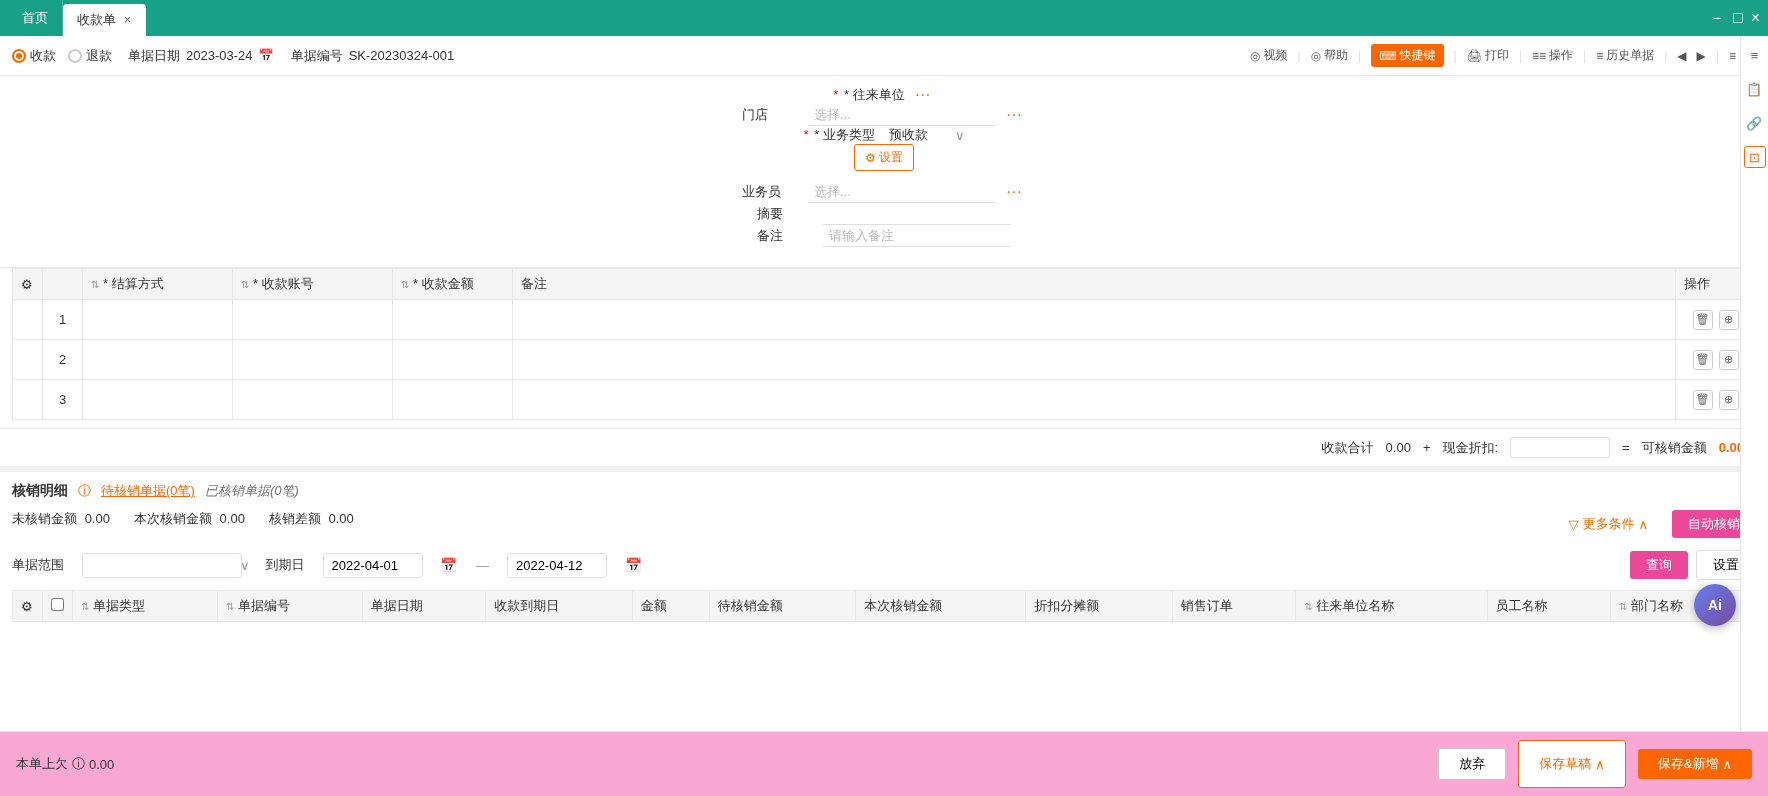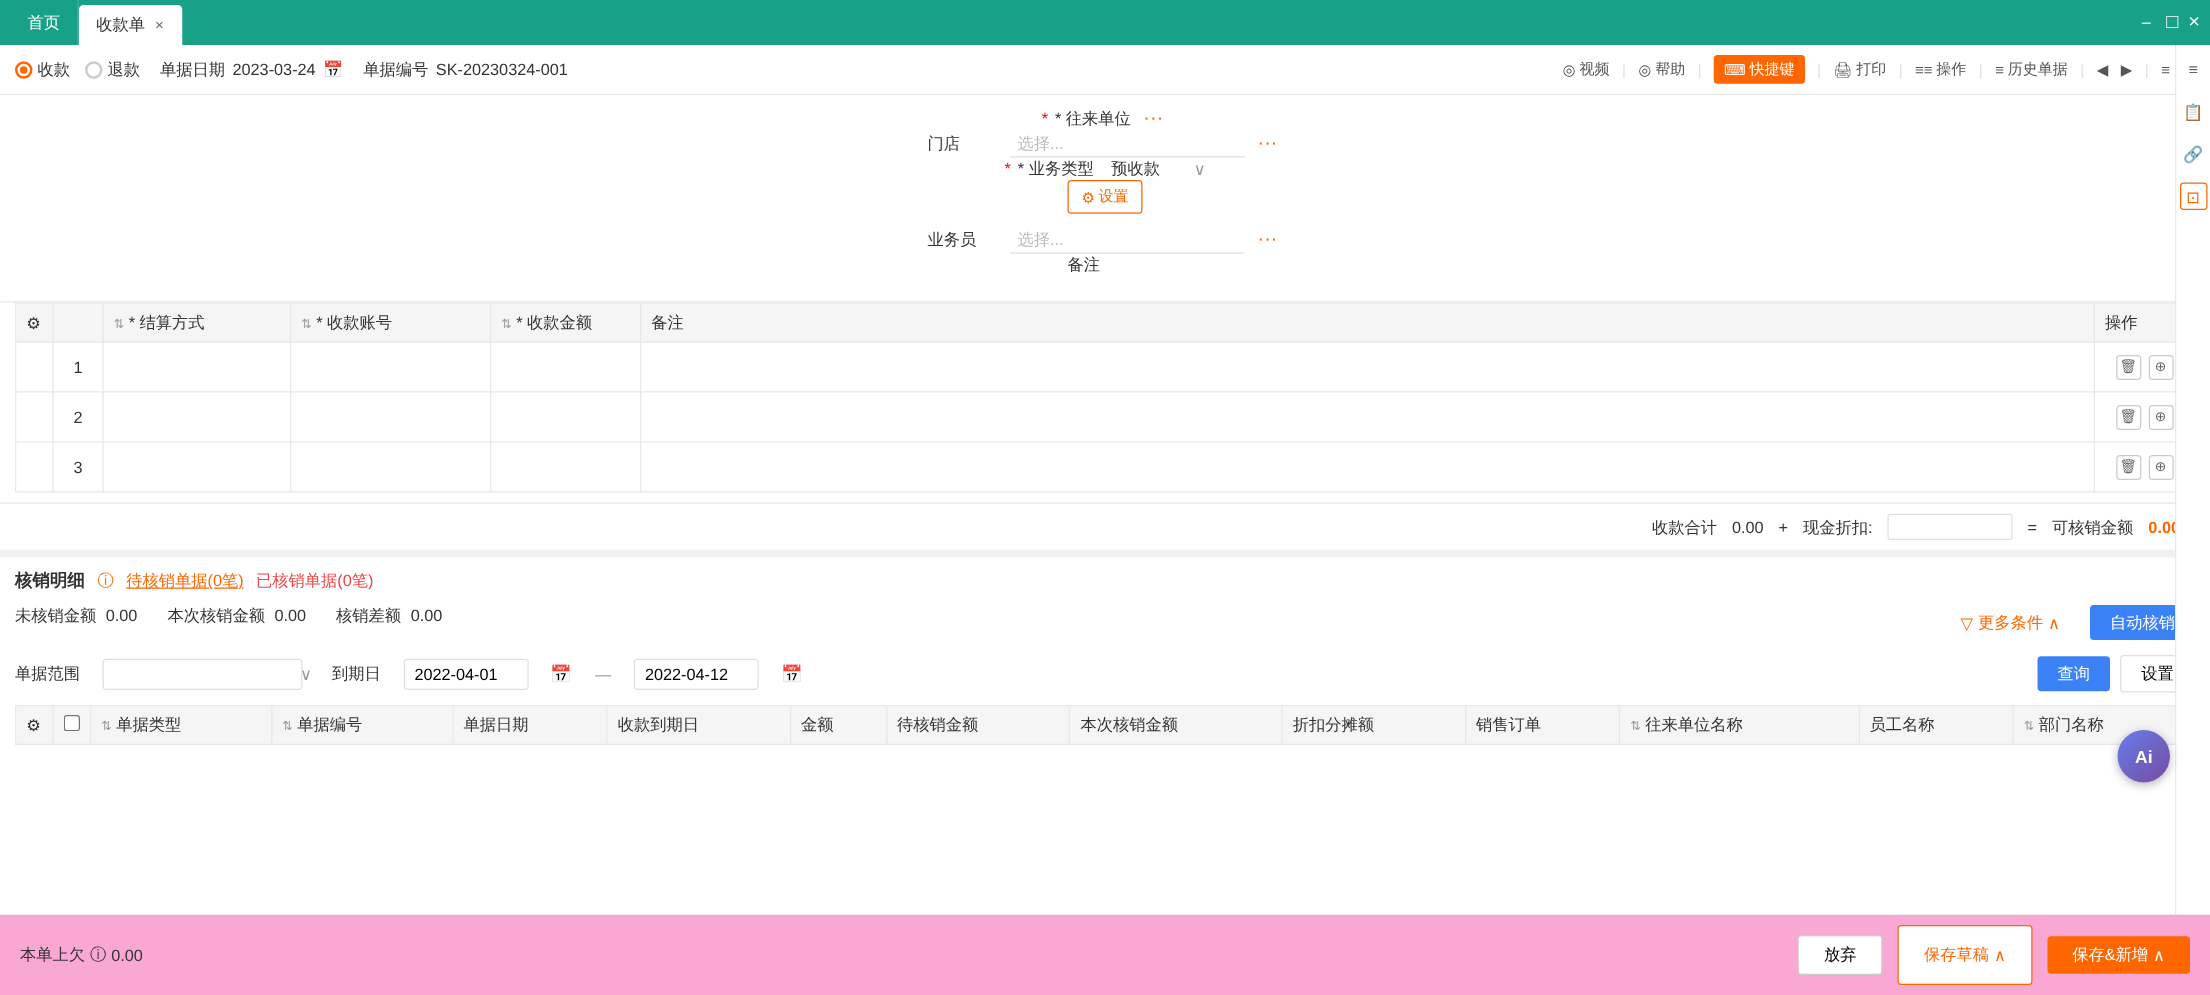--- a/index.html
+++ b/index.html
@@ -257,21 +257,21 @@
     .verify-info-icon {
       color: #f60;
       cursor: pointer;
     }
     .verify-tab {
       color: #f60;
       cursor: pointer;
       font-size: 13px;
       text-decoration: underline;
     }
-    .verify-tab.inactive { color: #ef4444; text-decoration: none; }
+    .verify-tab.inactive { color: #737373; text-decoration: none; font-style: italic; }
 
     .verify-stats {
       display: flex;
       gap: 24px;
       margin-bottom: 12px;
       font-size: 13px;
     }
     .verify-stat { color: #333; }
     .verify-stat span { color: #333; }
 
@@ -315,21 +315,21 @@
     }
     .btn-more-conditions {
       color: #f60;
       background: none;
       border: none;
       cursor: pointer;
       font-size: 13px;
       display: flex; align-items: center; gap: 4px;
     }
     .btn-query {
-      background: #3b82f6;
+      background: #ec4899;
       color: #fff;
       border: none;
       border-radius: 3px;
       padding: 5px 16px;
       cursor: pointer;
       font-size: 13px;
     }
     .btn-setting-small {
       background: #fff;
       border: 1px solid #e0e0e0;
@@ -566,23 +566,28 @@
         <span>设置</span>
       </button>
     </div>
     <div class="form-row">
       <div class="form-field" style="flex:2.5;">
         <label style="min-width:60px;">业务员</label>
         <input class="form-input" type="text" placeholder="选择..." style="">
         <span class="more-icon">···</span>
       </div>
       <div style="width:40px;"></div>
+      <div class="form-field" style="flex:2.5;">
+        <label>摘要</label>
+        <input class="form-input" type="text" placeholder="" style="">
+      </div>
       <div style="width:40px;"></div>
       <div class="form-field" style="flex:2;">
         <label>备注</label>
+        <input class="form-input" type="text" placeholder="请输入备注" style="">
       </div>
       <div style="width: 92px;"></div>
     </div>
   </div>
 
   <div class="data-table-wrap">
     <table class="data-table">
       <thead>
         <tr>
           <th class="gear-th">⚙</th>

